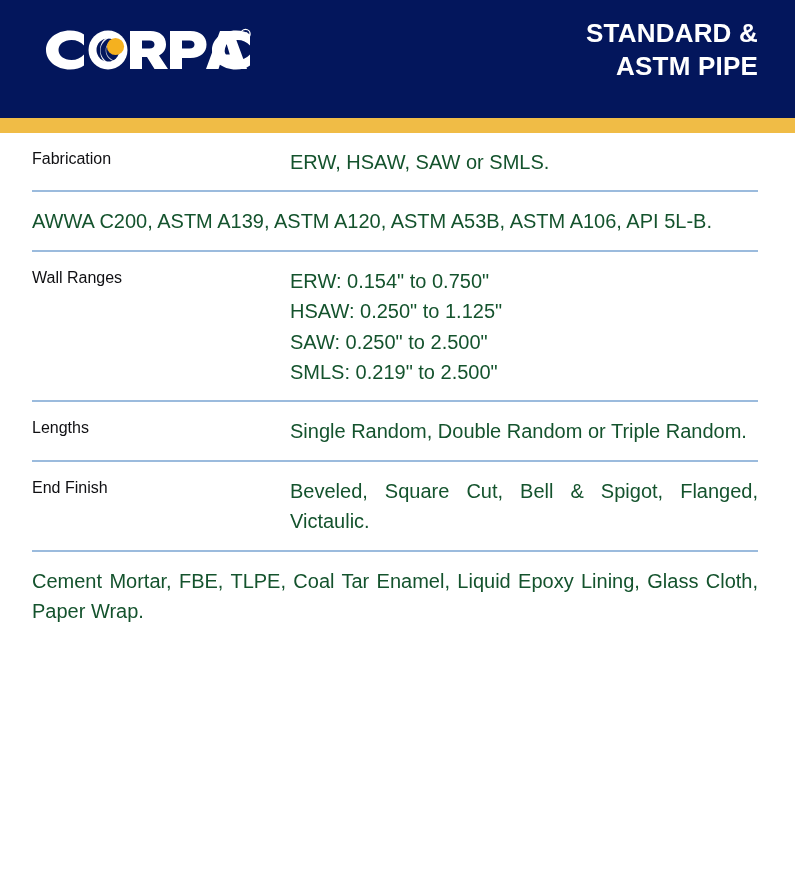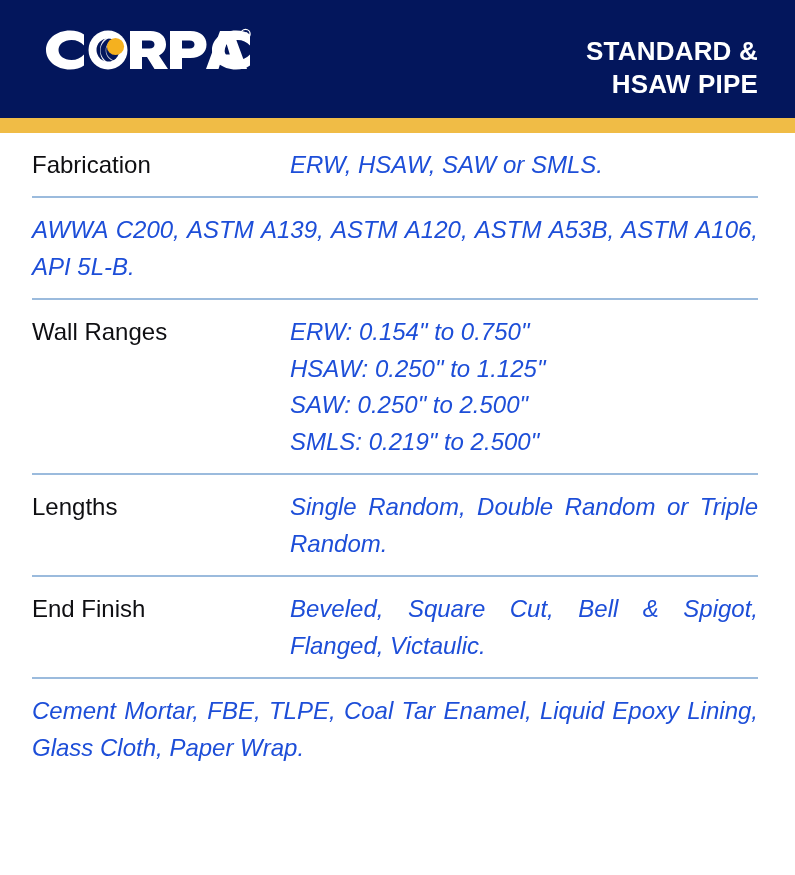--- a/index.html
+++ b/index.html
@@ -29,21 +29,21 @@
     height: 52px;
     display: flex;
     align-items: flex-start;
   }
   .logo-svg {
     display: block;
   }
   .header-title {
     position: absolute;
     right: 37px;
-    top: 35px;
+    top: 17px;
     width: 420px;
     text-align: right;
     color: #ffffff;
     font-family: "Liberation Sans", sans-serif;
     font-size: 26px;
     font-weight: bold;
     line-height: 1.26;
     letter-spacing: 0.2px;
   }
   .header-title .tline {
@@ -70,32 +70,31 @@
     padding-bottom: 13px;
   }
   .spec-row.last {
     border-bottom: none;
   }
   .spec-label {
     flex: 0 0 258px;
     max-width: 258px;
     color: #0f0f12;
     font-family: "Liberation Sans", sans-serif;
-    font-size: 24px;
+    font-size: 16px;
     font-weight: normal;
     line-height: 1.38;
     padding-top: 1px;
   }
   .spec-value {
     flex: 1 1 auto;
-    color: #1d4ed8;
-    font-family: "Liberation Sans", sans-serif;
-    font-size: 24px;
+    color: #14532d;
+    font-family: "Liberation Sans", sans-serif;
+    font-size: 20px;
     line-height: 1.52;
-    font-style: italic;
   }
   .spec-value .vline {
     display: block;
   }
   .spec-value .para {
     display: block;
     text-align: justify;
     text-align-last: left;
   }
 </style>
@@ -146,21 +145,21 @@
 
       <g>
         <circle cx="215.5" cy="10" r="4.6" fill="none" stroke="#ffffff" stroke-width="1.3"></circle>
         <text x="215.5" y="12.6" font-family="Liberation Sans, sans-serif" font-size="6.4" fill="#ffffff" text-anchor="middle">R</text>
       </g>
     </svg>
   </div>
 
   <div class="header-title">
     <span class="tline">STANDARD &amp;</span>
-    <span class="tline">HSAW PIPE</span>
+    <span class="tline">ASTM PIPE</span>
   </div>
 </div>
 
 <div class="accent-bar"></div>
 
 <div class="spec-table">
 
   <div class="spec-row">
     <div class="spec-label">Fabrication</div>
     <div class="spec-value">

